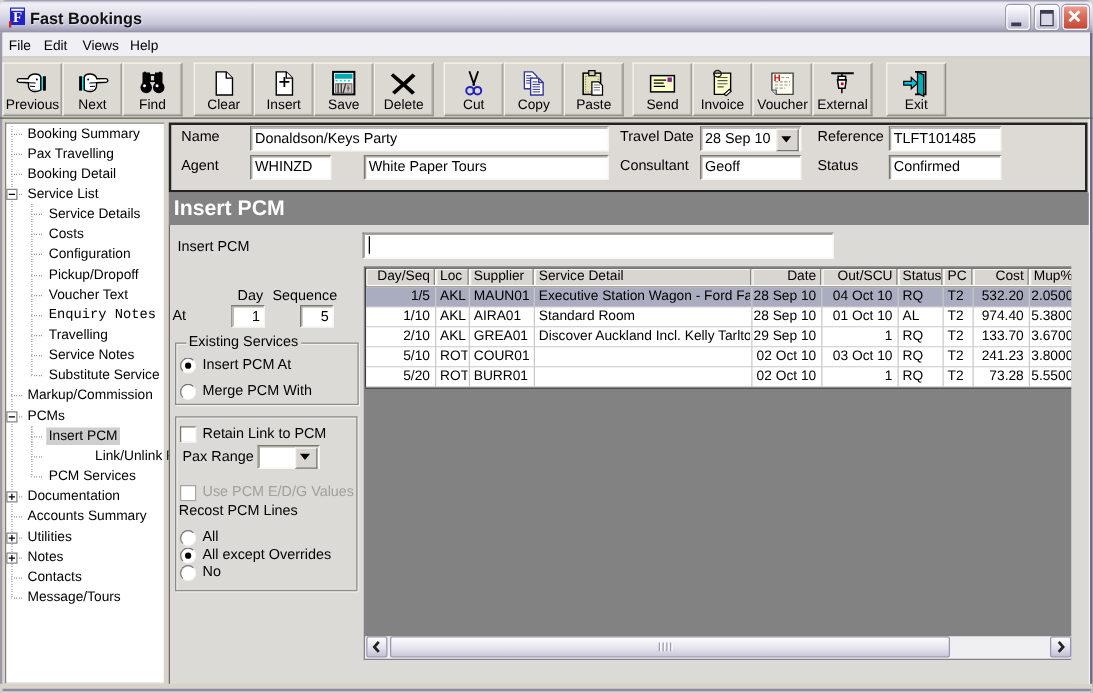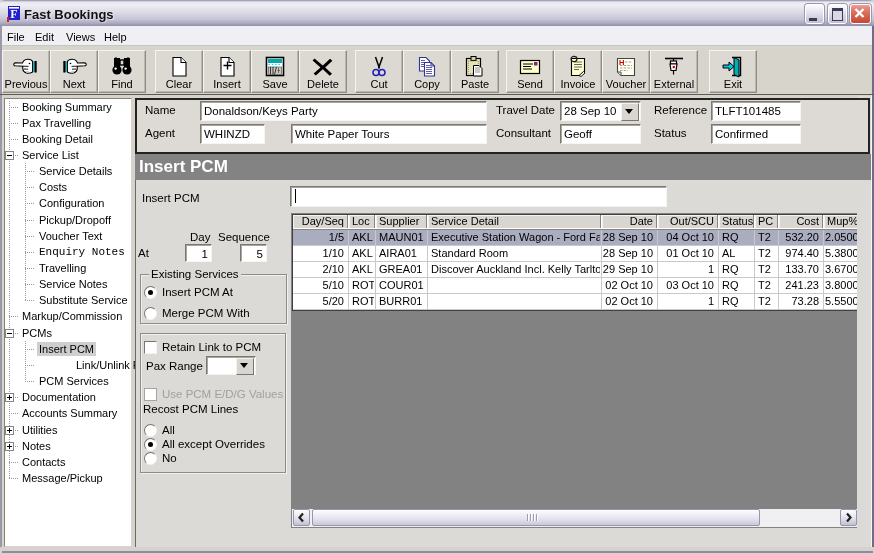--- a/index.html
+++ b/index.html
@@ -265,21 +265,21 @@
 <div class="ab" style="left:9px;top:428px;width:1px;height:5px;background:#000;"></div>
 <div class="tree-row" style="left:22px;top:424px;">Utilities</div>
 <div class="ab" style="left:9px;top:446px;width:10px;height:1px;background-image:repeating-linear-gradient(90deg,#9a9a9a 0 1px,transparent 1px 2px);"></div>
 <div class="ab" style="left:5px;top:442px;width:9px;height:9px;background:#fff;border:1px solid #848484;box-sizing:border-box;"></div>
 <div class="ab" style="left:7px;top:446px;width:5px;height:1px;background:#000;"></div>
 <div class="ab" style="left:9px;top:444px;width:1px;height:5px;background:#000;"></div>
 <div class="tree-row" style="left:22px;top:440px;">Notes</div>
 <div class="ab" style="left:9px;top:462px;width:10px;height:1px;background-image:repeating-linear-gradient(90deg,#9a9a9a 0 1px,transparent 1px 2px);"></div>
 <div class="tree-row" style="left:22px;top:456px;">Contacts</div>
 <div class="ab" style="left:9px;top:478px;width:10px;height:1px;background-image:repeating-linear-gradient(90deg,#9a9a9a 0 1px,transparent 1px 2px);"></div>
-<div class="tree-row" style="left:22px;top:472px;">Message/Pickup</div>
+<div class="tree-row" style="left:22px;top:472px;">Message/Tours</div>
 <div class="ab" style="left:135px;top:98px;width:735px;height:56px;background:#DDDAD5;
 border:2px solid #222220;box-sizing:border-box;"></div>
 <div class="ab lbl" style="left:145px;top:104px;font-size:11.5px;">Name</div>
 <div class="ab tb" style="left:200px;top:101px;width:287px;height:20px;box-sizing:border-box;">
     <span style="font-size:11.5px;">Donaldson/Keys Party</span>
   </div>
 <div class="ab lbl" style="left:145px;top:127px;font-size:11.5px;">Agent</div>
 <div class="ab tb" style="left:200px;top:124px;width:65px;height:20px;box-sizing:border-box;">
     <span style="font-size:11.5px;">WHINZD</span>
   </div>

